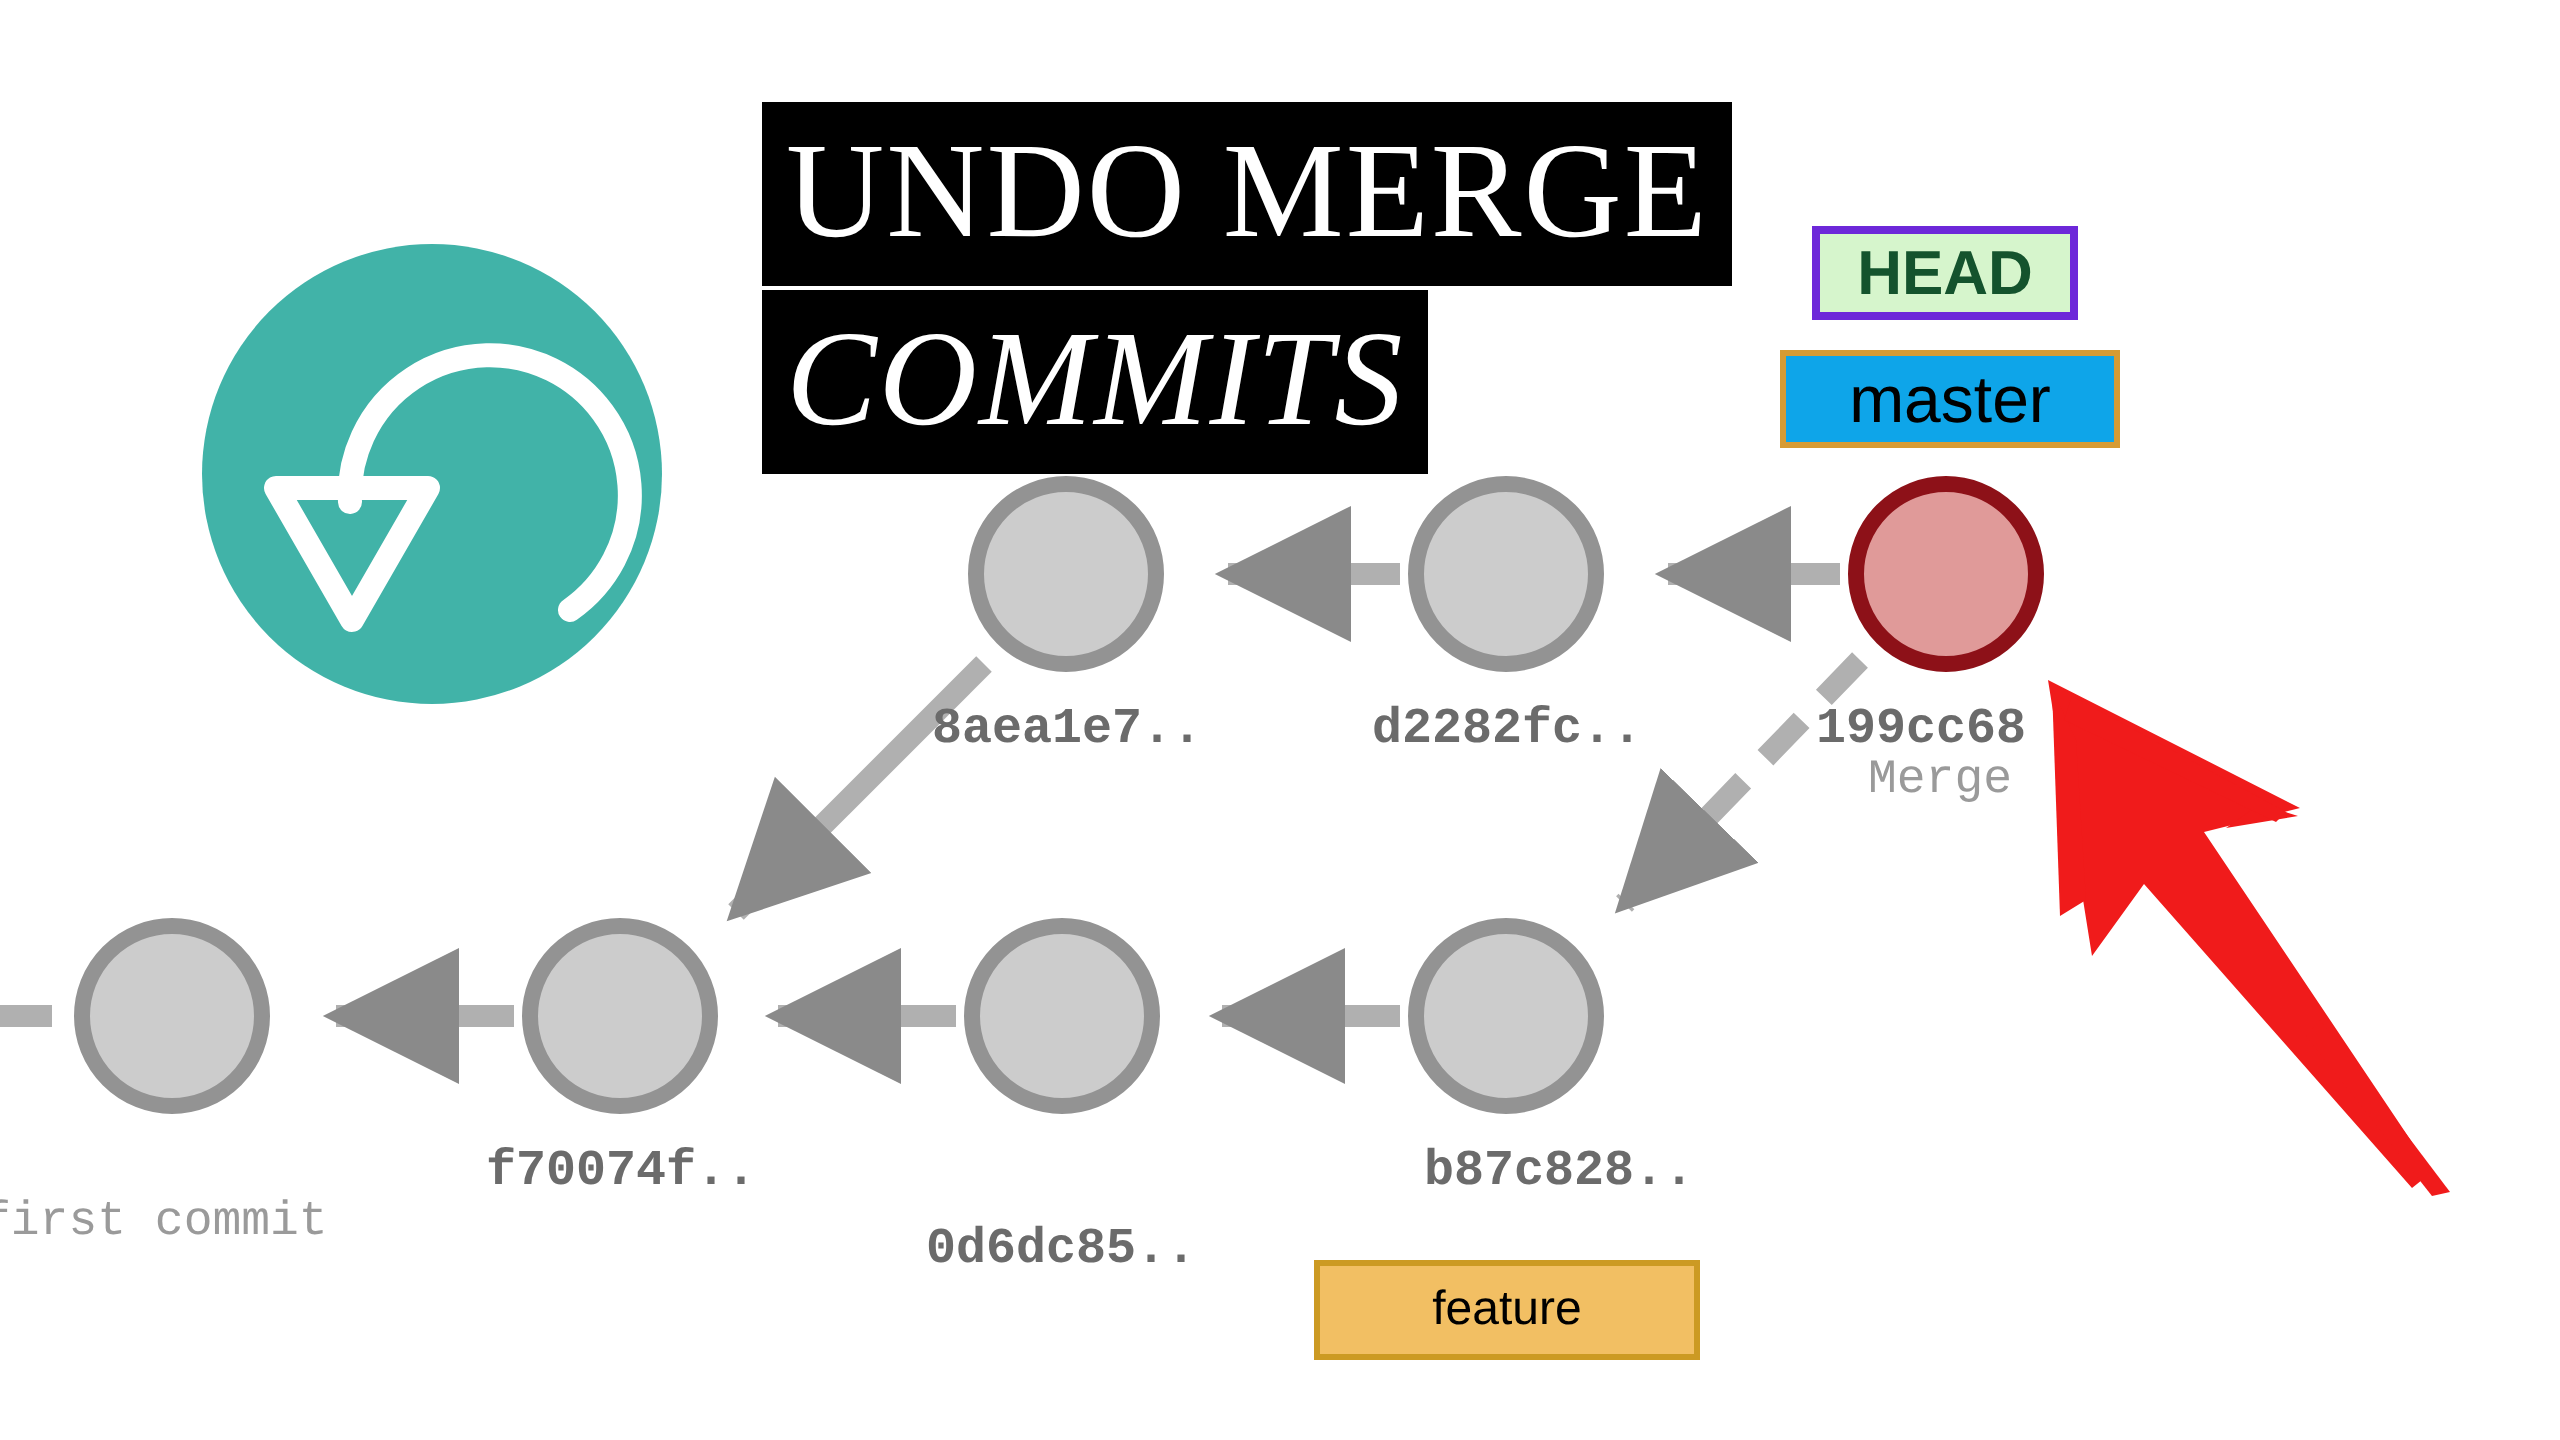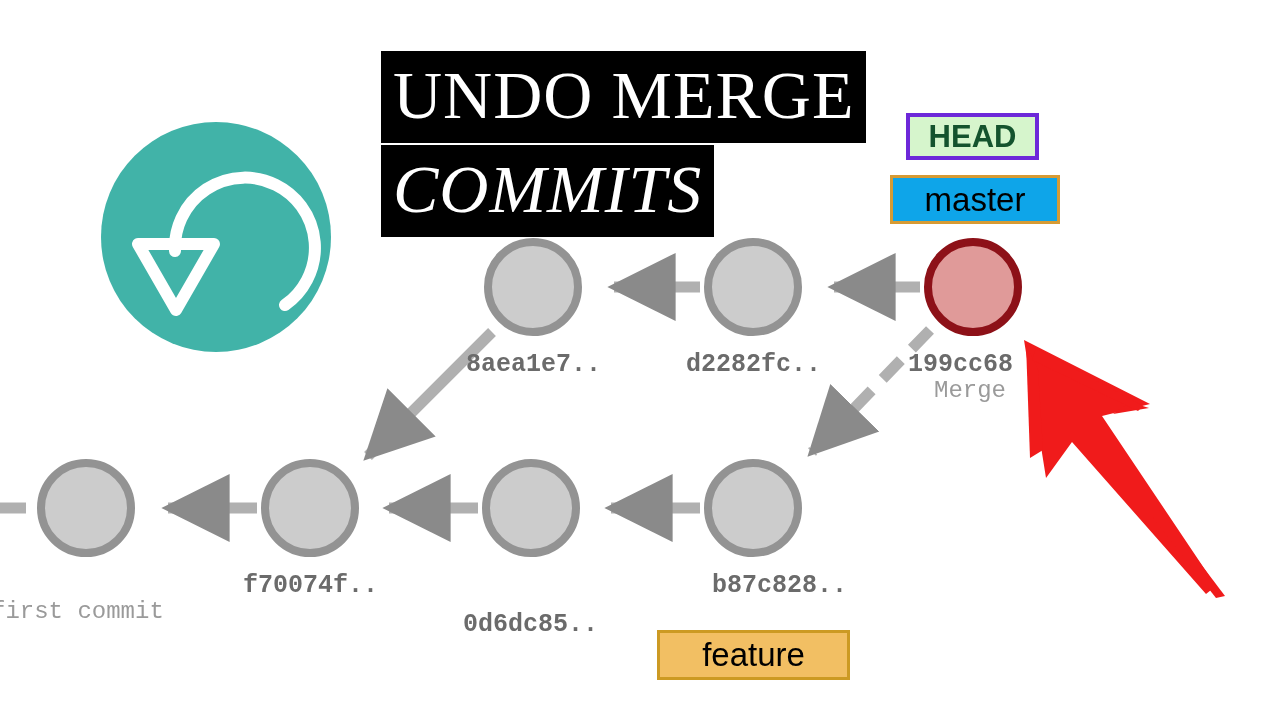--- a/index.html
+++ b/index.html
@@ -88,21 +88,21 @@
     color: #000000;
     line-height: 43px;
   }
   .ref-feature {
     left: 657px;
     top: 630px;
     width: 193px;
     height: 50px;
     background: #f2bf63;
     border: 3px solid #cc9a23;
-    font-size: 33px;
+    font-size: 24px;
     color: #000000;
     line-height: 44px;
   }
 
   
   .node {
     position: absolute;
     box-sizing: border-box;
     width: 98px;
     height: 98px;

